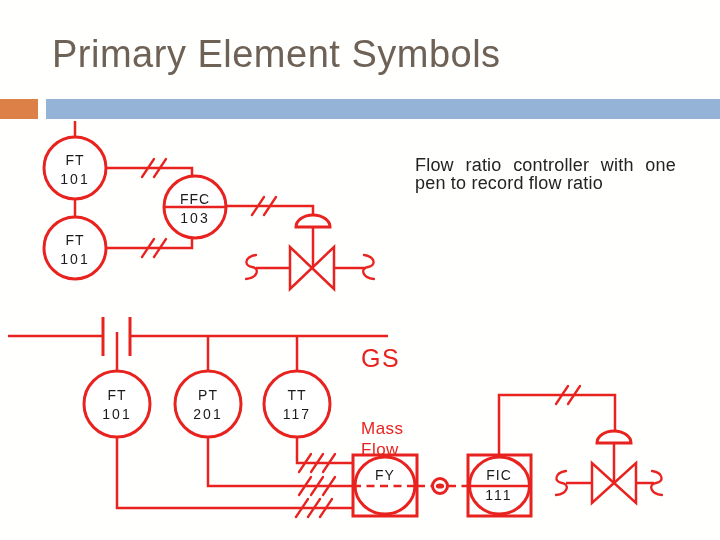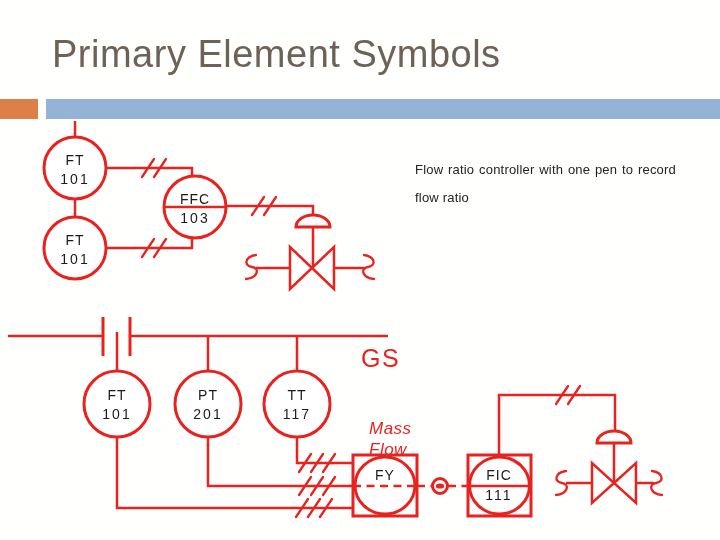--- a/index.html
+++ b/index.html
@@ -7,28 +7,28 @@
     position:relative;width:720px;height:540px;background:#fffffe;overflow:hidden;
     font-family:"Liberation Sans", sans-serif;
   }
   .title{
     position:absolute;left:37px;top:33px;
     font-size:38px;font-weight:400;letter-spacing:.5px;color:#6e6156;white-space:nowrap;margin-left:15px;
   }
   .bar-orange{position:absolute;left:0;top:99px;width:38px;height:20px;background:#dd8047;}
   .bar-blue{position:absolute;left:46px;top:99px;width:674px;height:20px;background:#95b3d7;}
   .caption{
-    position:absolute;color:#232323;font-size:13px;line-height:28px;
+    position:absolute;color:#232323;font-size:18px;line-height:18px;
     text-align:justify;letter-spacing:.2px;
   }
   .cap1{left:415px;top:156px;width:261px;}
   .cap2{left:401px;top:289px;width:312px;}
   .red-label{position:absolute;color:#e8231f;white-space:nowrap;}
   .gs{left:361px;top:344px;font-size:25px;letter-spacing:1.5px;}
-  .massflow{left:369px;top:418px;font-size:17px;line-height:21px;letter-spacing:.5px;font-style:italic;}
+  .massflow{left:361px;top:418px;font-size:17px;line-height:21px;letter-spacing:.5px;}
   .massflow span{display:block;}
   svg.diagram{position:absolute;left:0;top:0;}
   svg .ln{stroke:#e8231f;stroke-width:2.5;fill:none;}
   svg .thick{stroke:#e8231f;stroke-width:3;fill:none;}
   svg .bubble{stroke:#e8231f;stroke-width:3;fill:#ffffff;}
   svg .slash{stroke:#e8231f;stroke-width:2.3;fill:none;stroke-linecap:round;}
   svg .dash{stroke:#e8231f;stroke-width:2.4;fill:none;stroke-dasharray:8 5.5;}
   svg .dot{fill:#e8231f;stroke:none;}
   svg text{
     font-family:"Liberation Sans", sans-serif;font-size:14px;fill:#1b1b1b;

